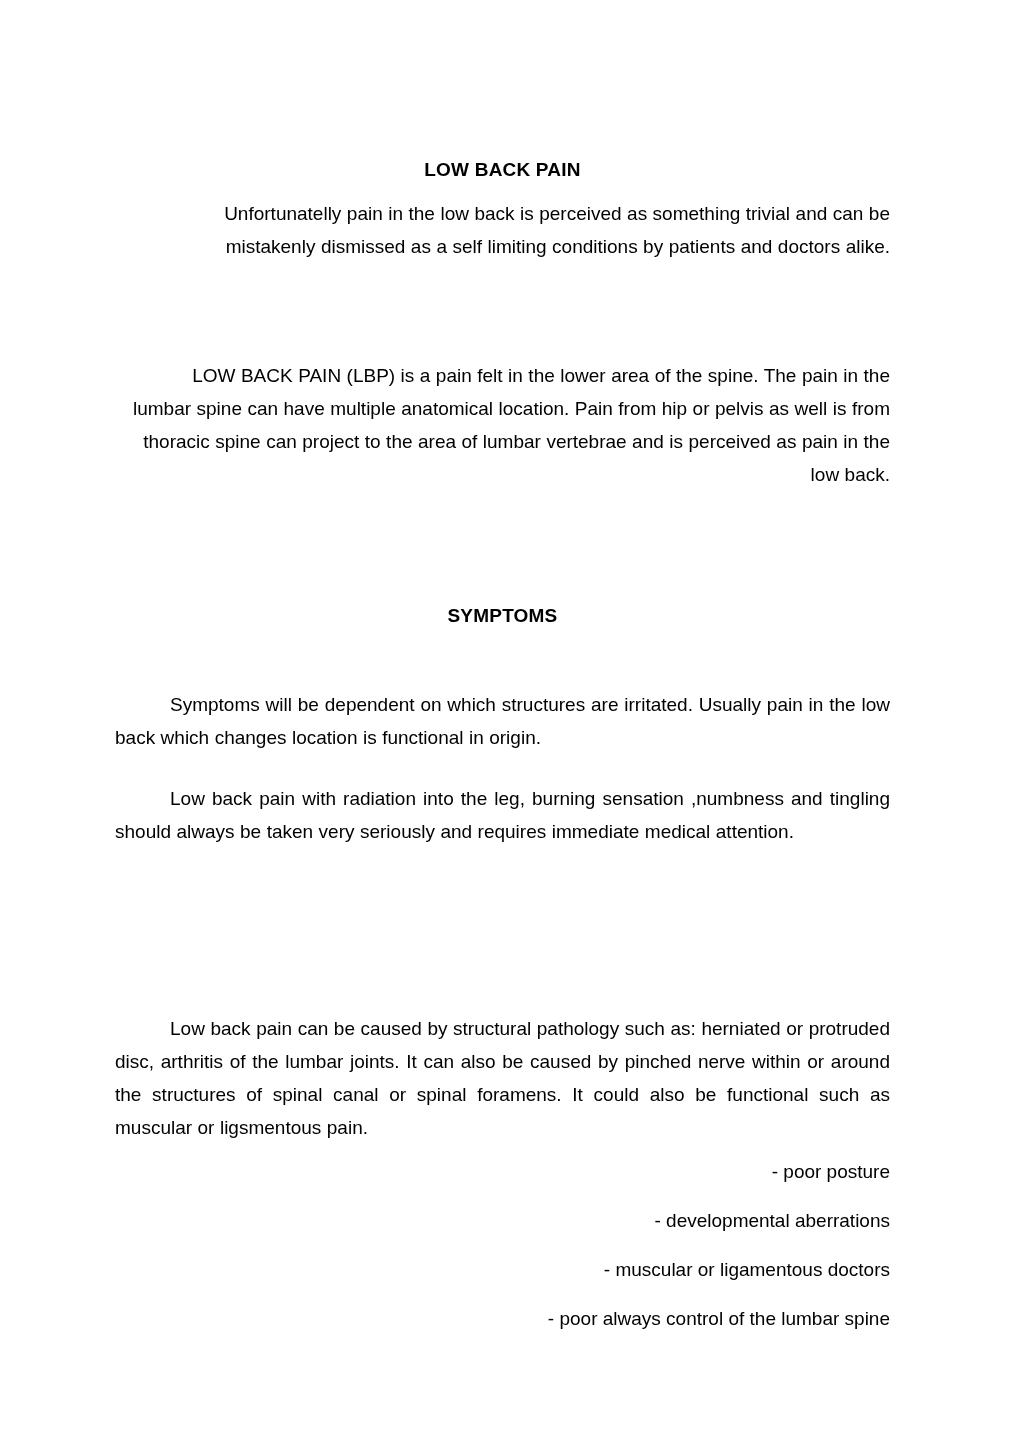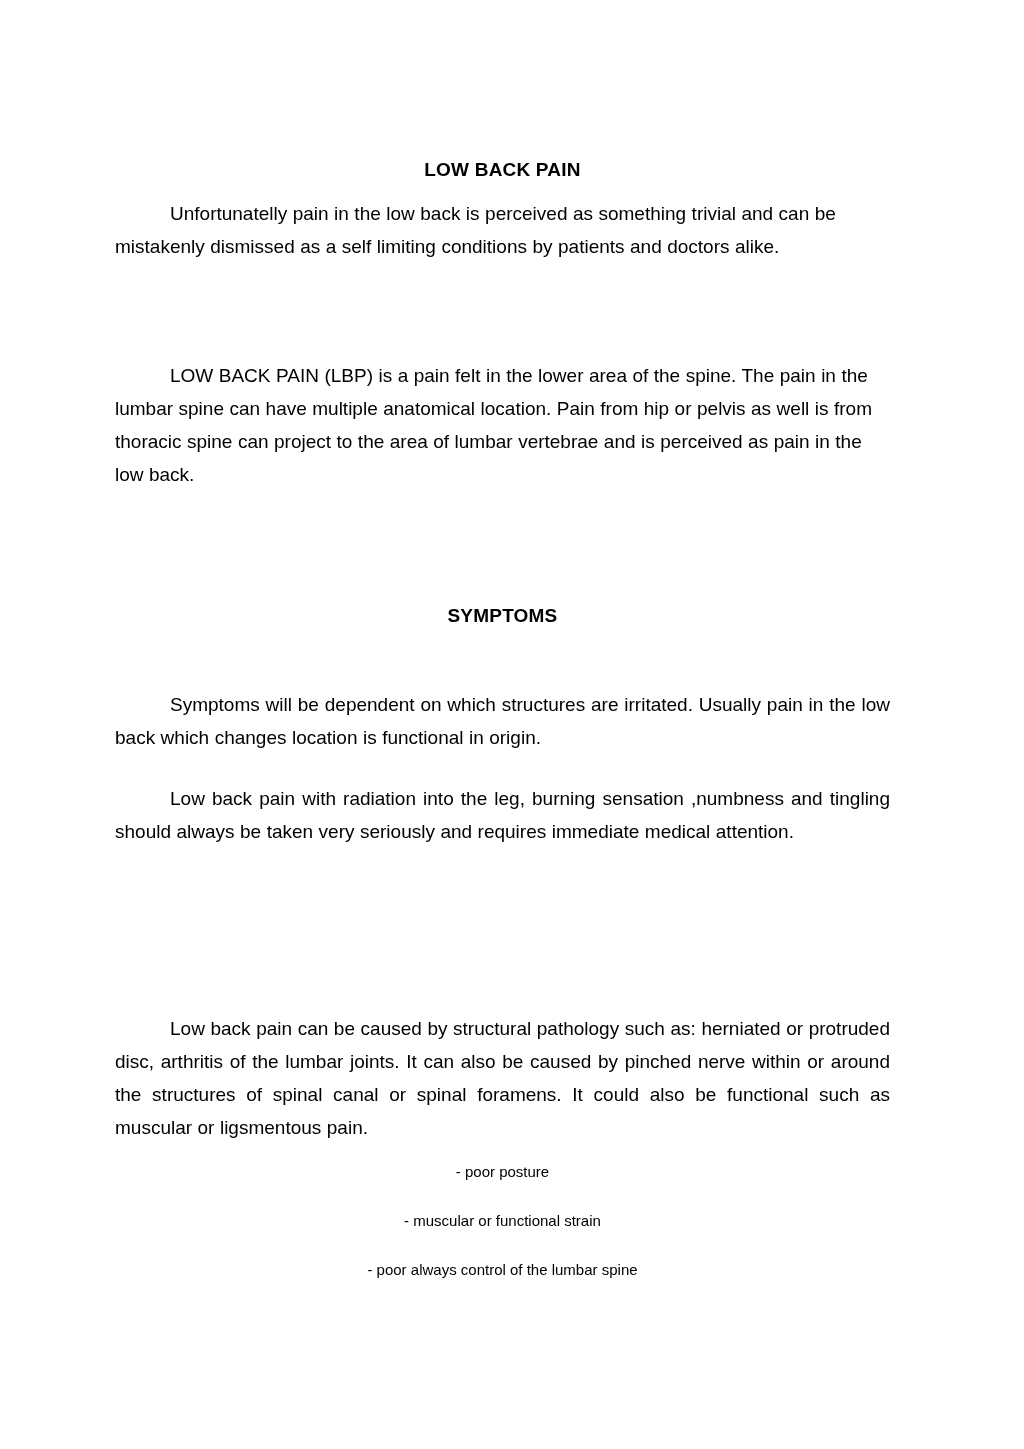--- a/index.html
+++ b/index.html
@@ -37,43 +37,43 @@
     line-height: 33px;
     margin: 0;
   }
   .doc-title {
     padding-top: 153px;
   }
   p.para {
     font-size: 19px;
     line-height: 33px;
     margin: 0;
-    text-align: left;
+    text-align: right;
     text-indent: 55px;
     word-spacing: 0.2px;
   }
   p.para.justify {
     text-align: justify;
     text-justify: inter-word;
     margin-top: 28px;
   }
   .spacer-xs { height: 11px; }
   .spacer-sm { height: 28px; }
   .spacer-lg { height: 96px; }
   .spacer-xl { height: 108px; }
   ul.cause-list {
     list-style: none;
     margin: 0;
     padding: 0;
   }
   ul.cause-list li {
-    font-size: 15px;
+    font-size: 19px;
     line-height: 33px;
     margin: 0 0 16px 0;
-    text-align: center;
+    text-align: right;
     white-space: nowrap;
   }
   ul.cause-list li .dash {
     display: inline;
   }
 </style>
 </head>
 <body>
 
 <div class="page">
@@ -108,21 +108,25 @@
 
     <div class="spacer-xs"></div>
 
     <ul class="cause-list">
       <li>
         <span class="dash">-</span>
         <span>poor posture</span>
       </li>
       <li>
         <span class="dash">-</span>
-        <span>muscular or functional strain</span>
+        <span>developmental aberrations</span>
+      </li>
+      <li>
+        <span class="dash">-</span>
+        <span>muscular or ligamentous doctors</span>
       </li>
       <li>
         <span class="dash">-</span>
         <span>poor always control of the lumbar spine</span>
       </li>
     </ul>
 
   </div>
 </div>
 

